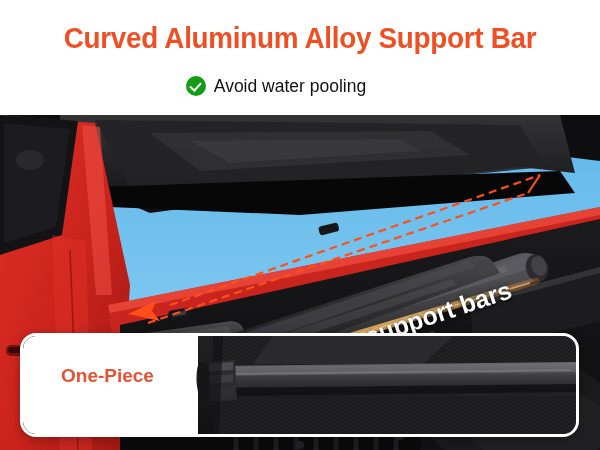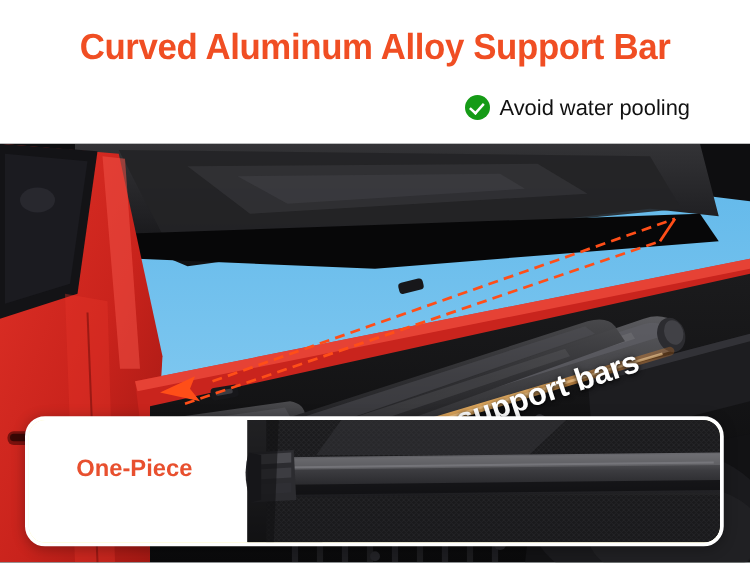--- a/index.html
+++ b/index.html
@@ -20,21 +20,21 @@
     text-align:center;
     font-size:29px; font-weight:bold;
     letter-spacing:-0.3px;
     color:#F04E23;
     font-family:"Liberation Sans", sans-serif;
     transform:scaleX(0.96);
     white-space:nowrap;
   }
   .bullets{
     position:absolute; left:0; top:66px; width:600px; height:40px;
-    display:flex; align-items:center; justify-content:flex-end;
+    display:flex; align-items:center; justify-content:center;
   }
   .bullet{
     display:flex; align-items:center;
   }
   .bullet.b1{ margin-right:48px; }
   .check{
     width:20px; height:20px; border-radius:50%;
     background:#159B16; flex:0 0 20px;
     position:relative; margin-right:8px;
   }
@@ -68,21 +68,21 @@
     transform-origin:left center;
     text-shadow:0 1px 3px rgba(0,0,0,.75), 0 0 6px rgba(0,0,0,.4);
     font-family:"Liberation Sans", sans-serif;
     z-index:6;
   }
 
   
   .inset-card{
     position:absolute; left:20px; top:333px;
     width:559px; height:104px;
-    background:#fef9c3;
+    background:#0f172a;
     border:3px solid #ffffff;
     border-radius:16px;
     overflow:hidden;
     box-shadow:0 2px 10px rgba(0,0,0,.30);
     z-index:8;
     padding-left:26px;
   }
   .inset-photo{
     position:absolute; left:0; top:0; width:100%; height:100%;
     border-radius:13px; overflow:hidden;

